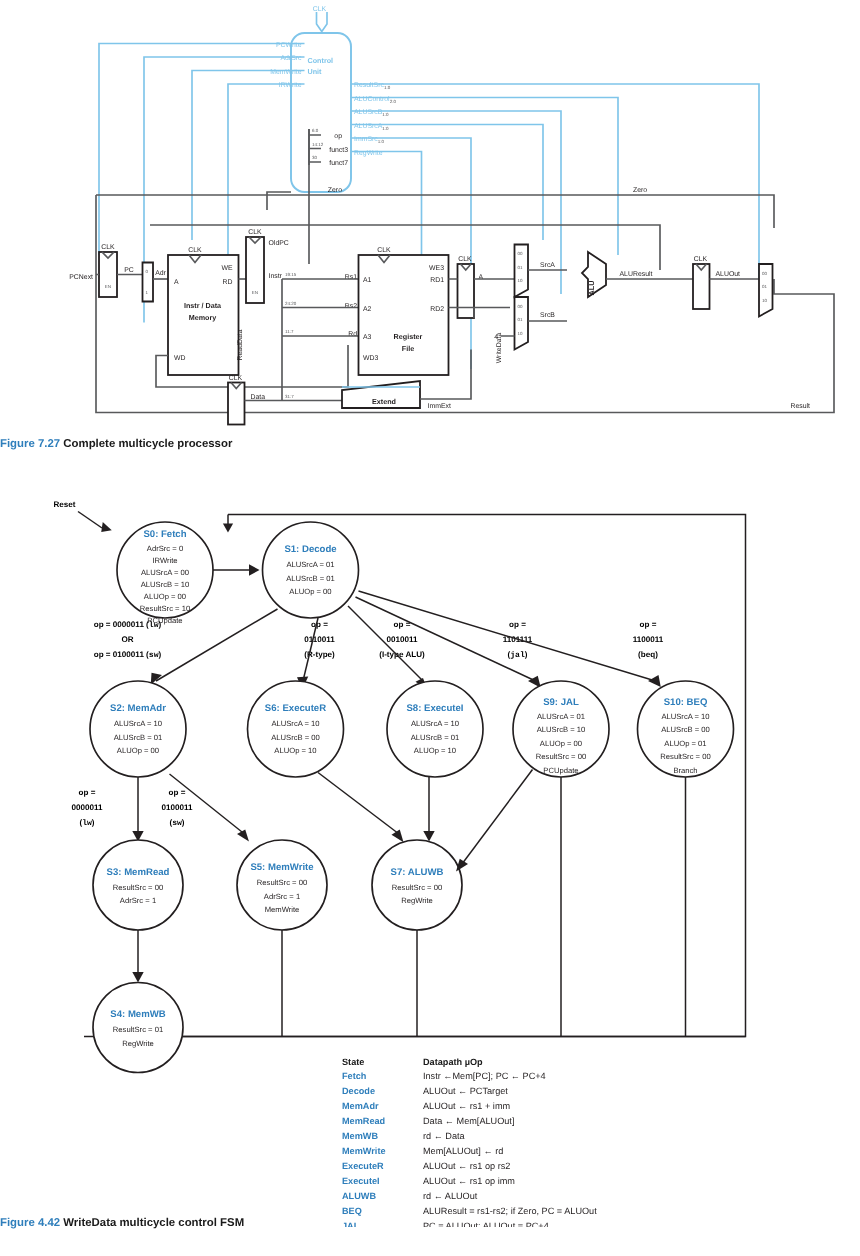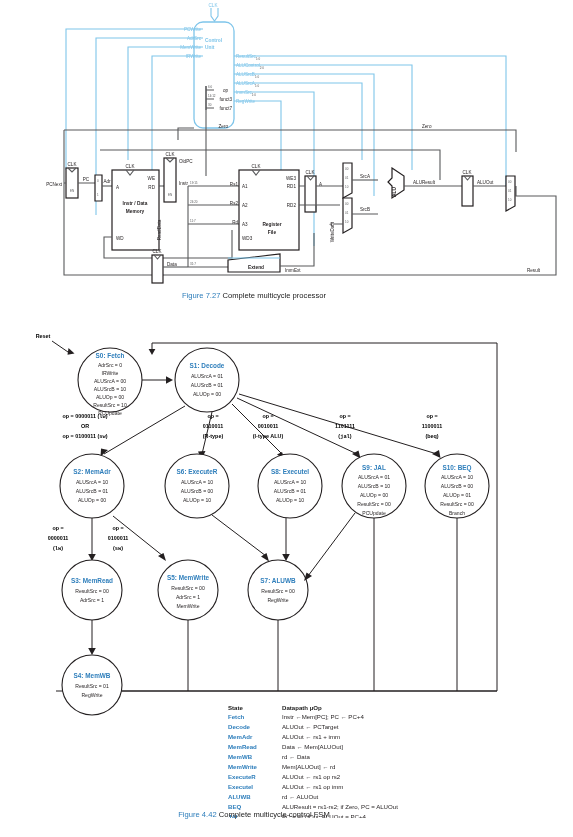--- a/index.html
+++ b/index.html
@@ -2,21 +2,21 @@
 <html><head>
 <meta charset="utf-8">
 <style>
   html,body{margin:0;padding:0;background:#ffffff;}
   body{width:573px;height:837px;position:relative;
        font-family:"Liberation Sans", sans-serif;color:#231f20;overflow:hidden;}
   .fig{position:absolute;left:0;width:573px;}
   #fig-datapath{top:0;height:310px;}
   #fig-fsm{top:318px;height:519px;}
   svg{display:block;}
-  .cap{position:absolute;width:508px;text-align:center;font-size:7.6px;font-weight:normal;}
+  .cap{position:absolute;width:508px;font-size:7.6px;font-weight:bold;}
   .cap .num{color:#2e7ebb;}
   .cap .txt{color:#1a1a1a;}
   #cap-datapath{top:291px;}
   #cap-fsm{top:810px;}
   text{font-family:"Liberation Sans", sans-serif;fill:#231f20;}
   .wire{stroke:#58595b;stroke-width:1.1;fill:none;}
   .ctrlwire{stroke:#7fc5ea;stroke-width:1.1;fill:none;}
   .blk{fill:#ffffff;stroke:#231f20;stroke-width:1.2;}
   .ctrlblk{fill:#ffffff;stroke:#7fc5ea;stroke-width:1.3;}
   .lbl{font-size:4.6px;}
@@ -371,14 +371,14 @@
   <text class="tbl-u" x="282" y="481">rd ← ALUOut</text>
   <text class="tbl-s" x="228" y="491">BEQ</text>
   <text class="tbl-u" x="282" y="491">ALUResult = rs1-rs2; if Zero, PC = ALUOut</text>
   <text class="tbl-s" x="228" y="501">JAL</text>
   <text class="tbl-u" x="282" y="501">PC = ALUOut; ALUOut = PC+4</text>
 
 </svg>
 </div>
 <div class="cap" id="cap-fsm">
   <span class="num">Figure 4.42</span>
-  <span class="txt">Complete multicycle control FSM</span>
+  <span class="txt">WriteData multicycle control FSM</span>
 </div>
 
 </body></html>

